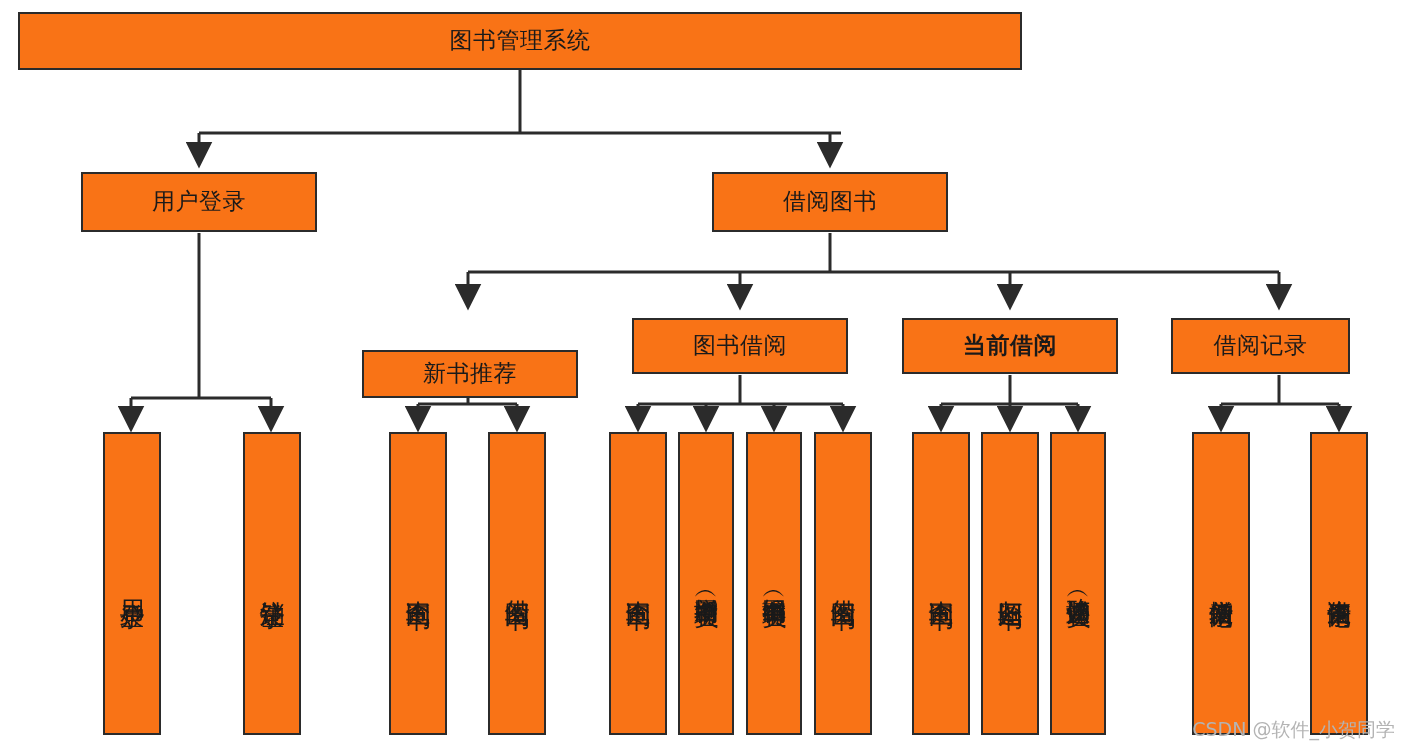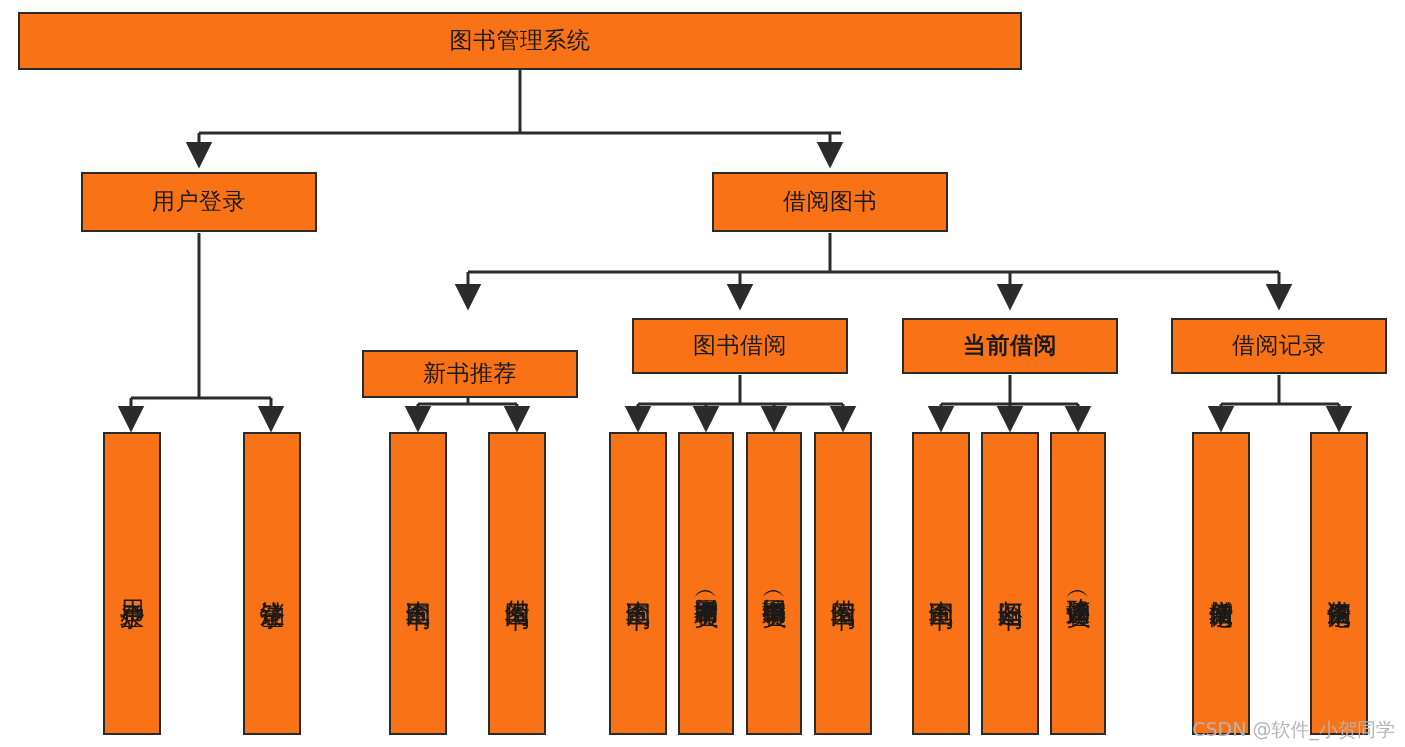--- a/index.html
+++ b/index.html
@@ -149,21 +149,21 @@
   </div>
 
   <div class="node h-label" style="left:632px; top:318px; width:216px; height:56px;font-family:Liberation Serif, serif;">
     <span class="node-label">图书借阅</span>
   </div>
 
   <div class="node h-label" style="left:902px; top:318px; width:216px; height:56px;font-weight:bold;">
     <span class="node-label">当前借阅</span>
   </div>
 
-  <div class="node h-label" style="left:1171px; top:318px; width:216px; height:56px;">
+  <div class="node h-label" style="left:1171px; top:318px; width:179px; height:56px;">
     <span class="node-label">借阅记录</span>
   </div>
 
   <div class="node leaf" style="left:103px; top:432px; width:58px; height:303px;">
     <span class="node-label">用户登录</span>
   </div>
 
   <div class="node leaf" style="left:243px; top:432px; width:58px; height:303px;">
     <span class="node-label">注销登录</span>
   </div>

